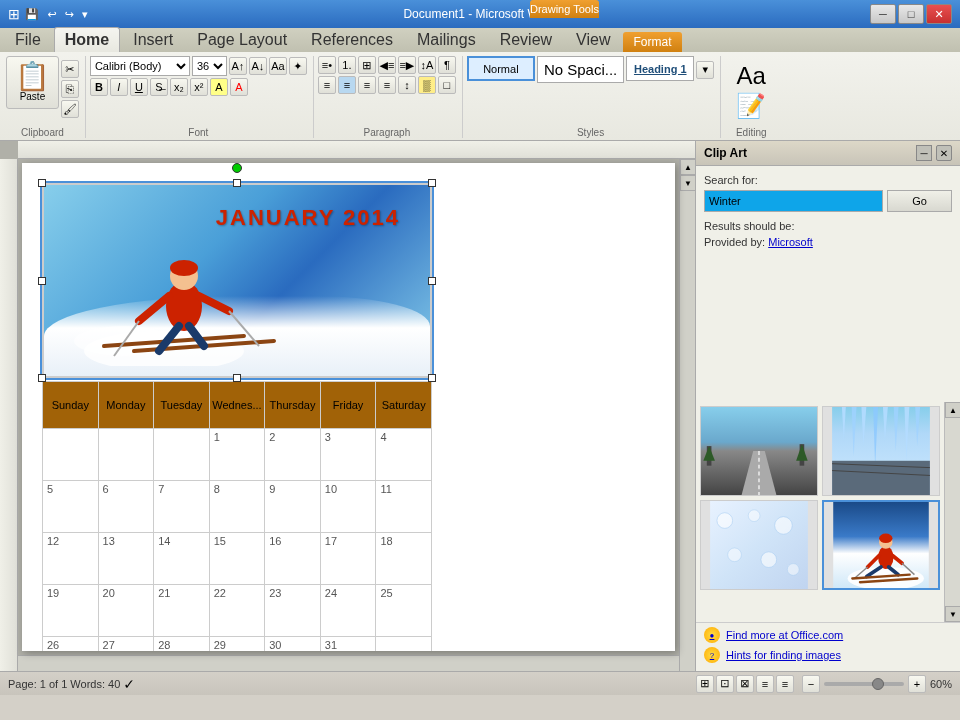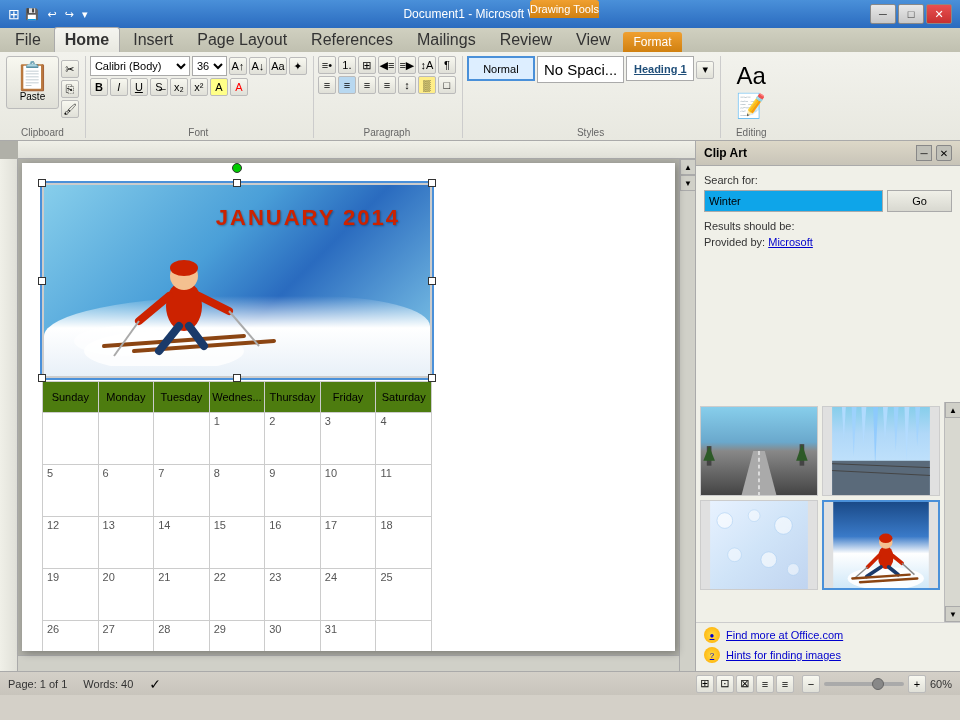--- a/index.html
+++ b/index.html
@@ -245,23 +245,23 @@
       border-radius: 50%;
     }
 
     
     .calendar-grid {
       width: 390px;
       border-collapse: collapse;
       font-size: 11px;
     }
     .calendar-grid th {
-      background: #4d7c0f;
+      background: #a16207;
       border: 1px solid #ccc;
-      padding: 9px 2px;
+      padding: 17px 2px;
       text-align: center;
       font-weight: normal;
       font-size: 11px;
     }
     .calendar-grid td {
       border: 1px solid #ccc;
       padding: 2px 4px;
       height: 52px;
       vertical-align: top;
       font-size: 11px;
@@ -378,21 +378,21 @@
     }
 
     
     .status-bar {
       height: 24px;
       background: linear-gradient(to bottom, #d4d0c8, #c8c4bc);
       border-top: 1px solid #aaa;
       display: flex;
       align-items: center;
       padding: 0 8px;
-      gap: 16px;
+      gap: 3px;
       font-size: 11px;
     }
     .status-item { color: #333; }
     .status-right { margin-left: auto; display: flex; align-items: center; gap: 8px; }
     .zoom-control { display: flex; align-items: center; gap: 4px; }
     .zoom-slider {
       width: 80px;
       height: 4px;
       background: #aaa;
       border-radius: 2px;

